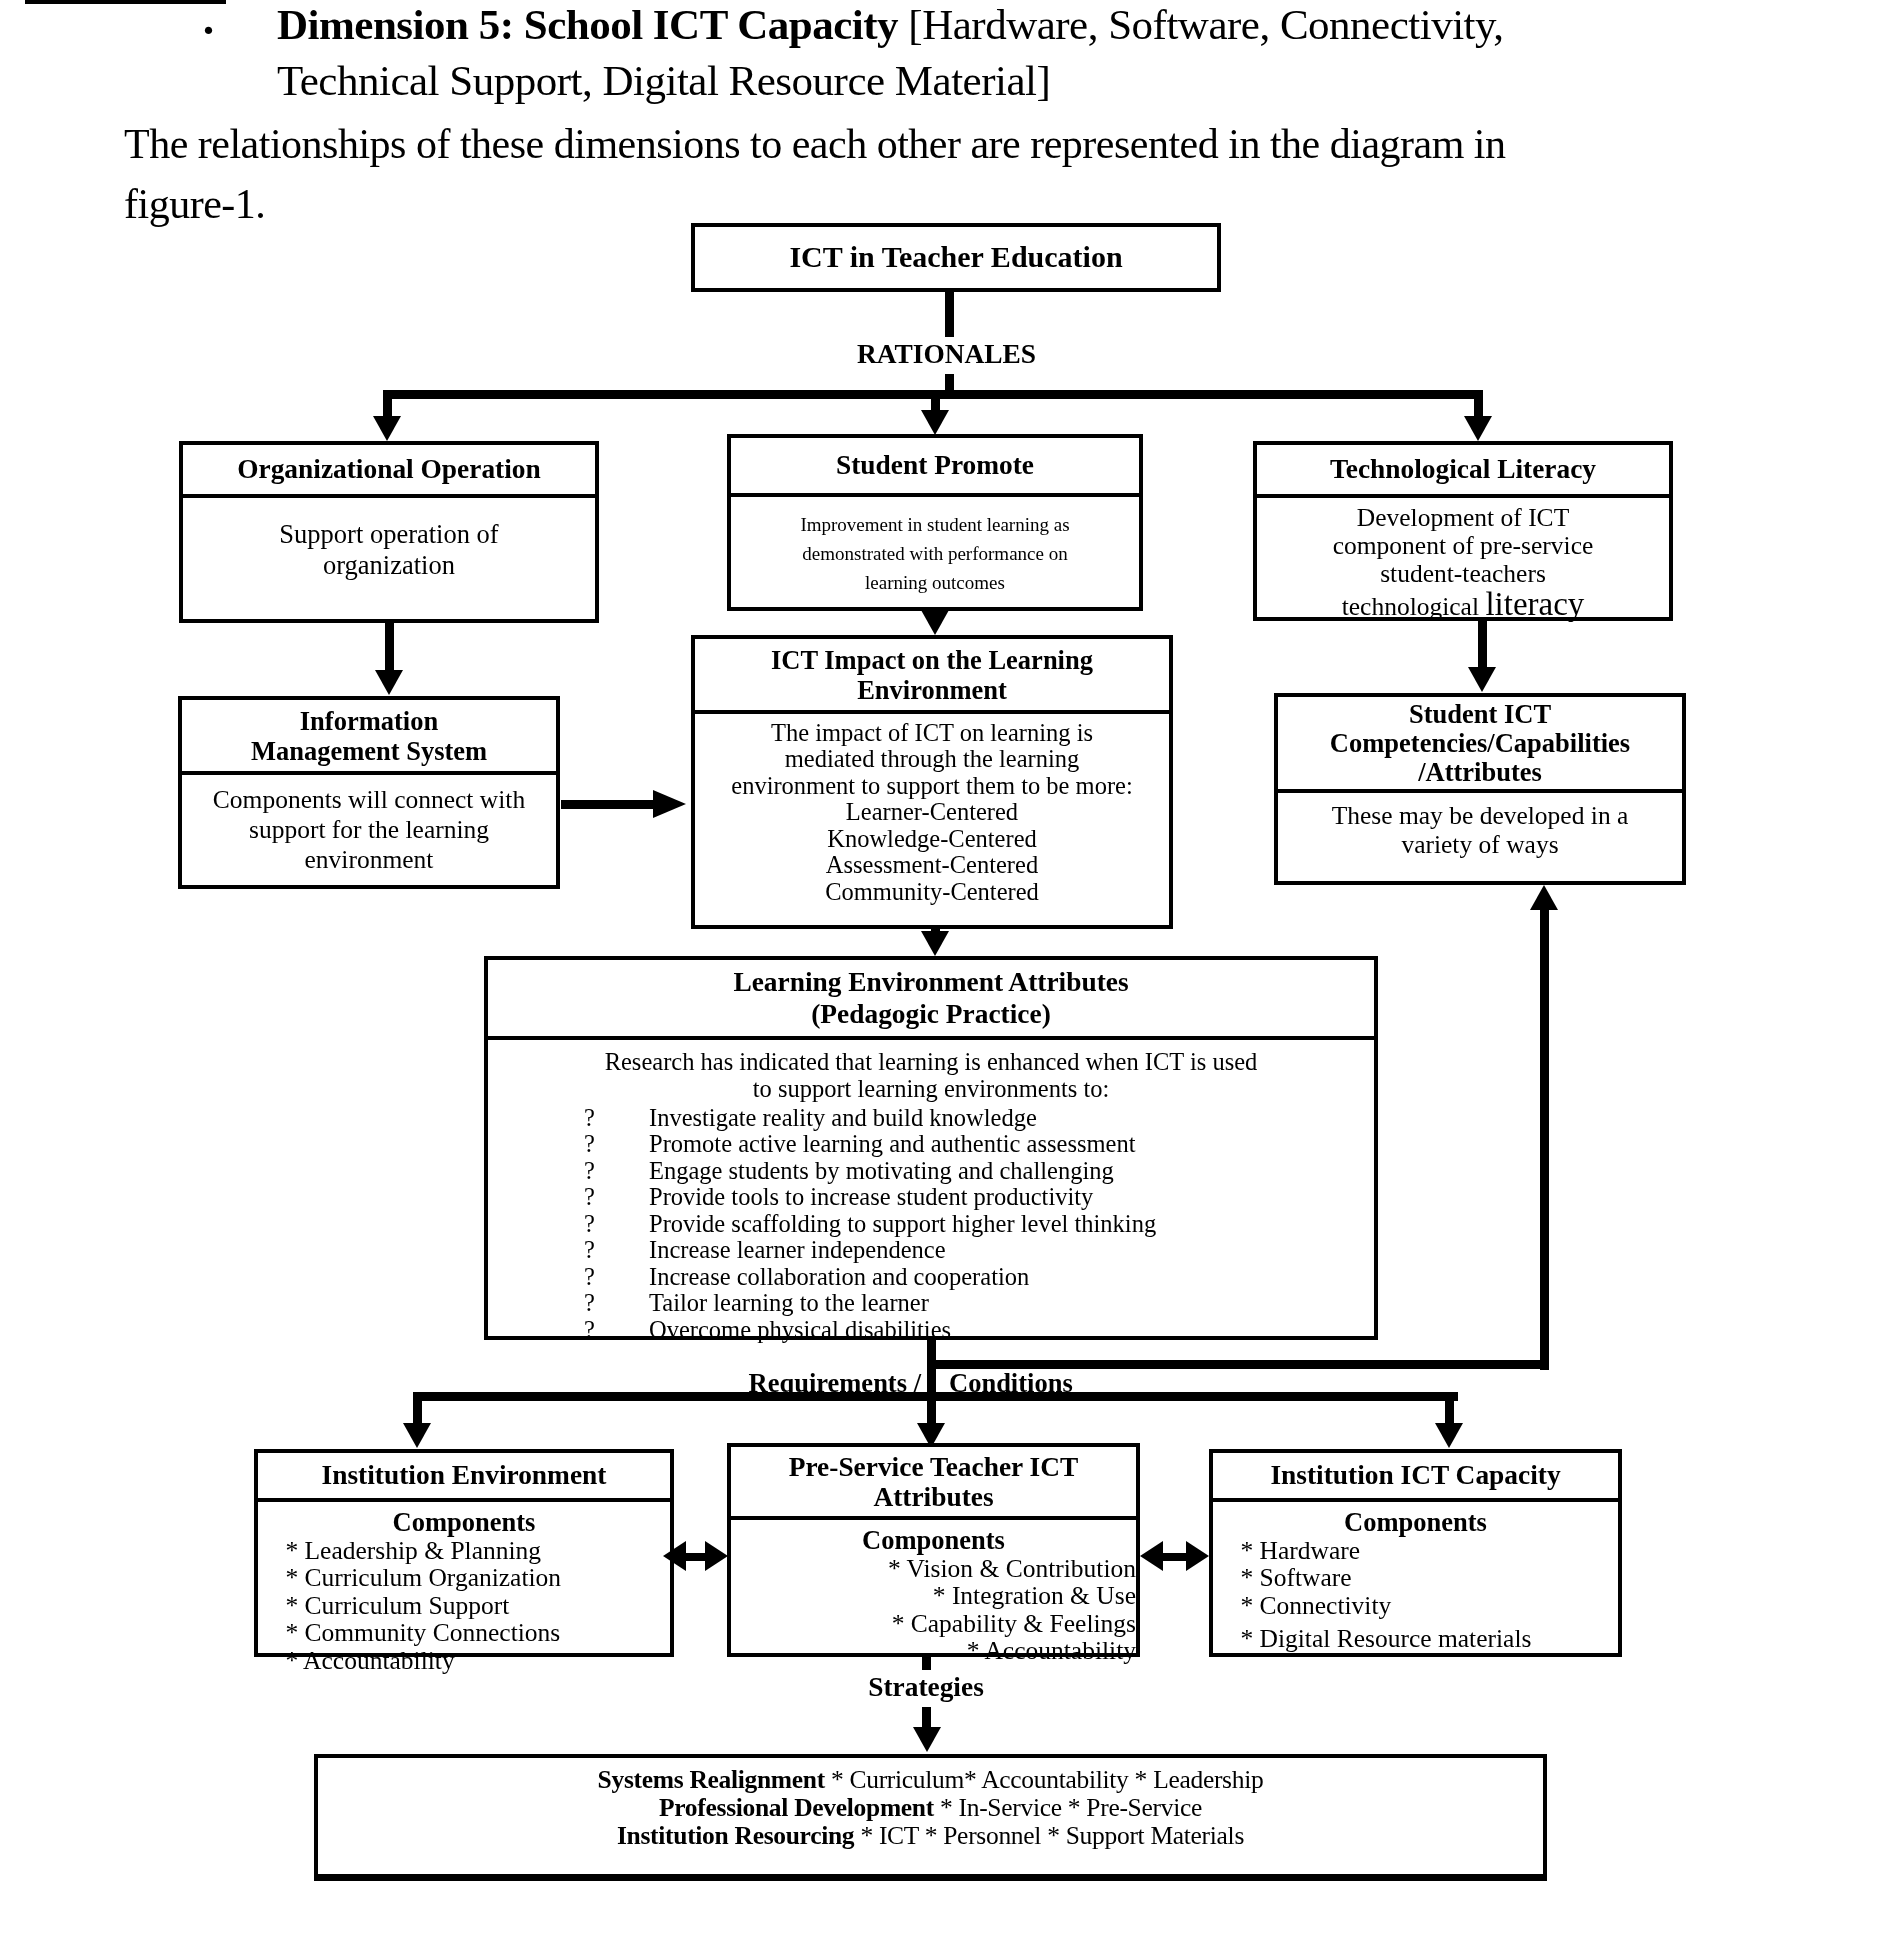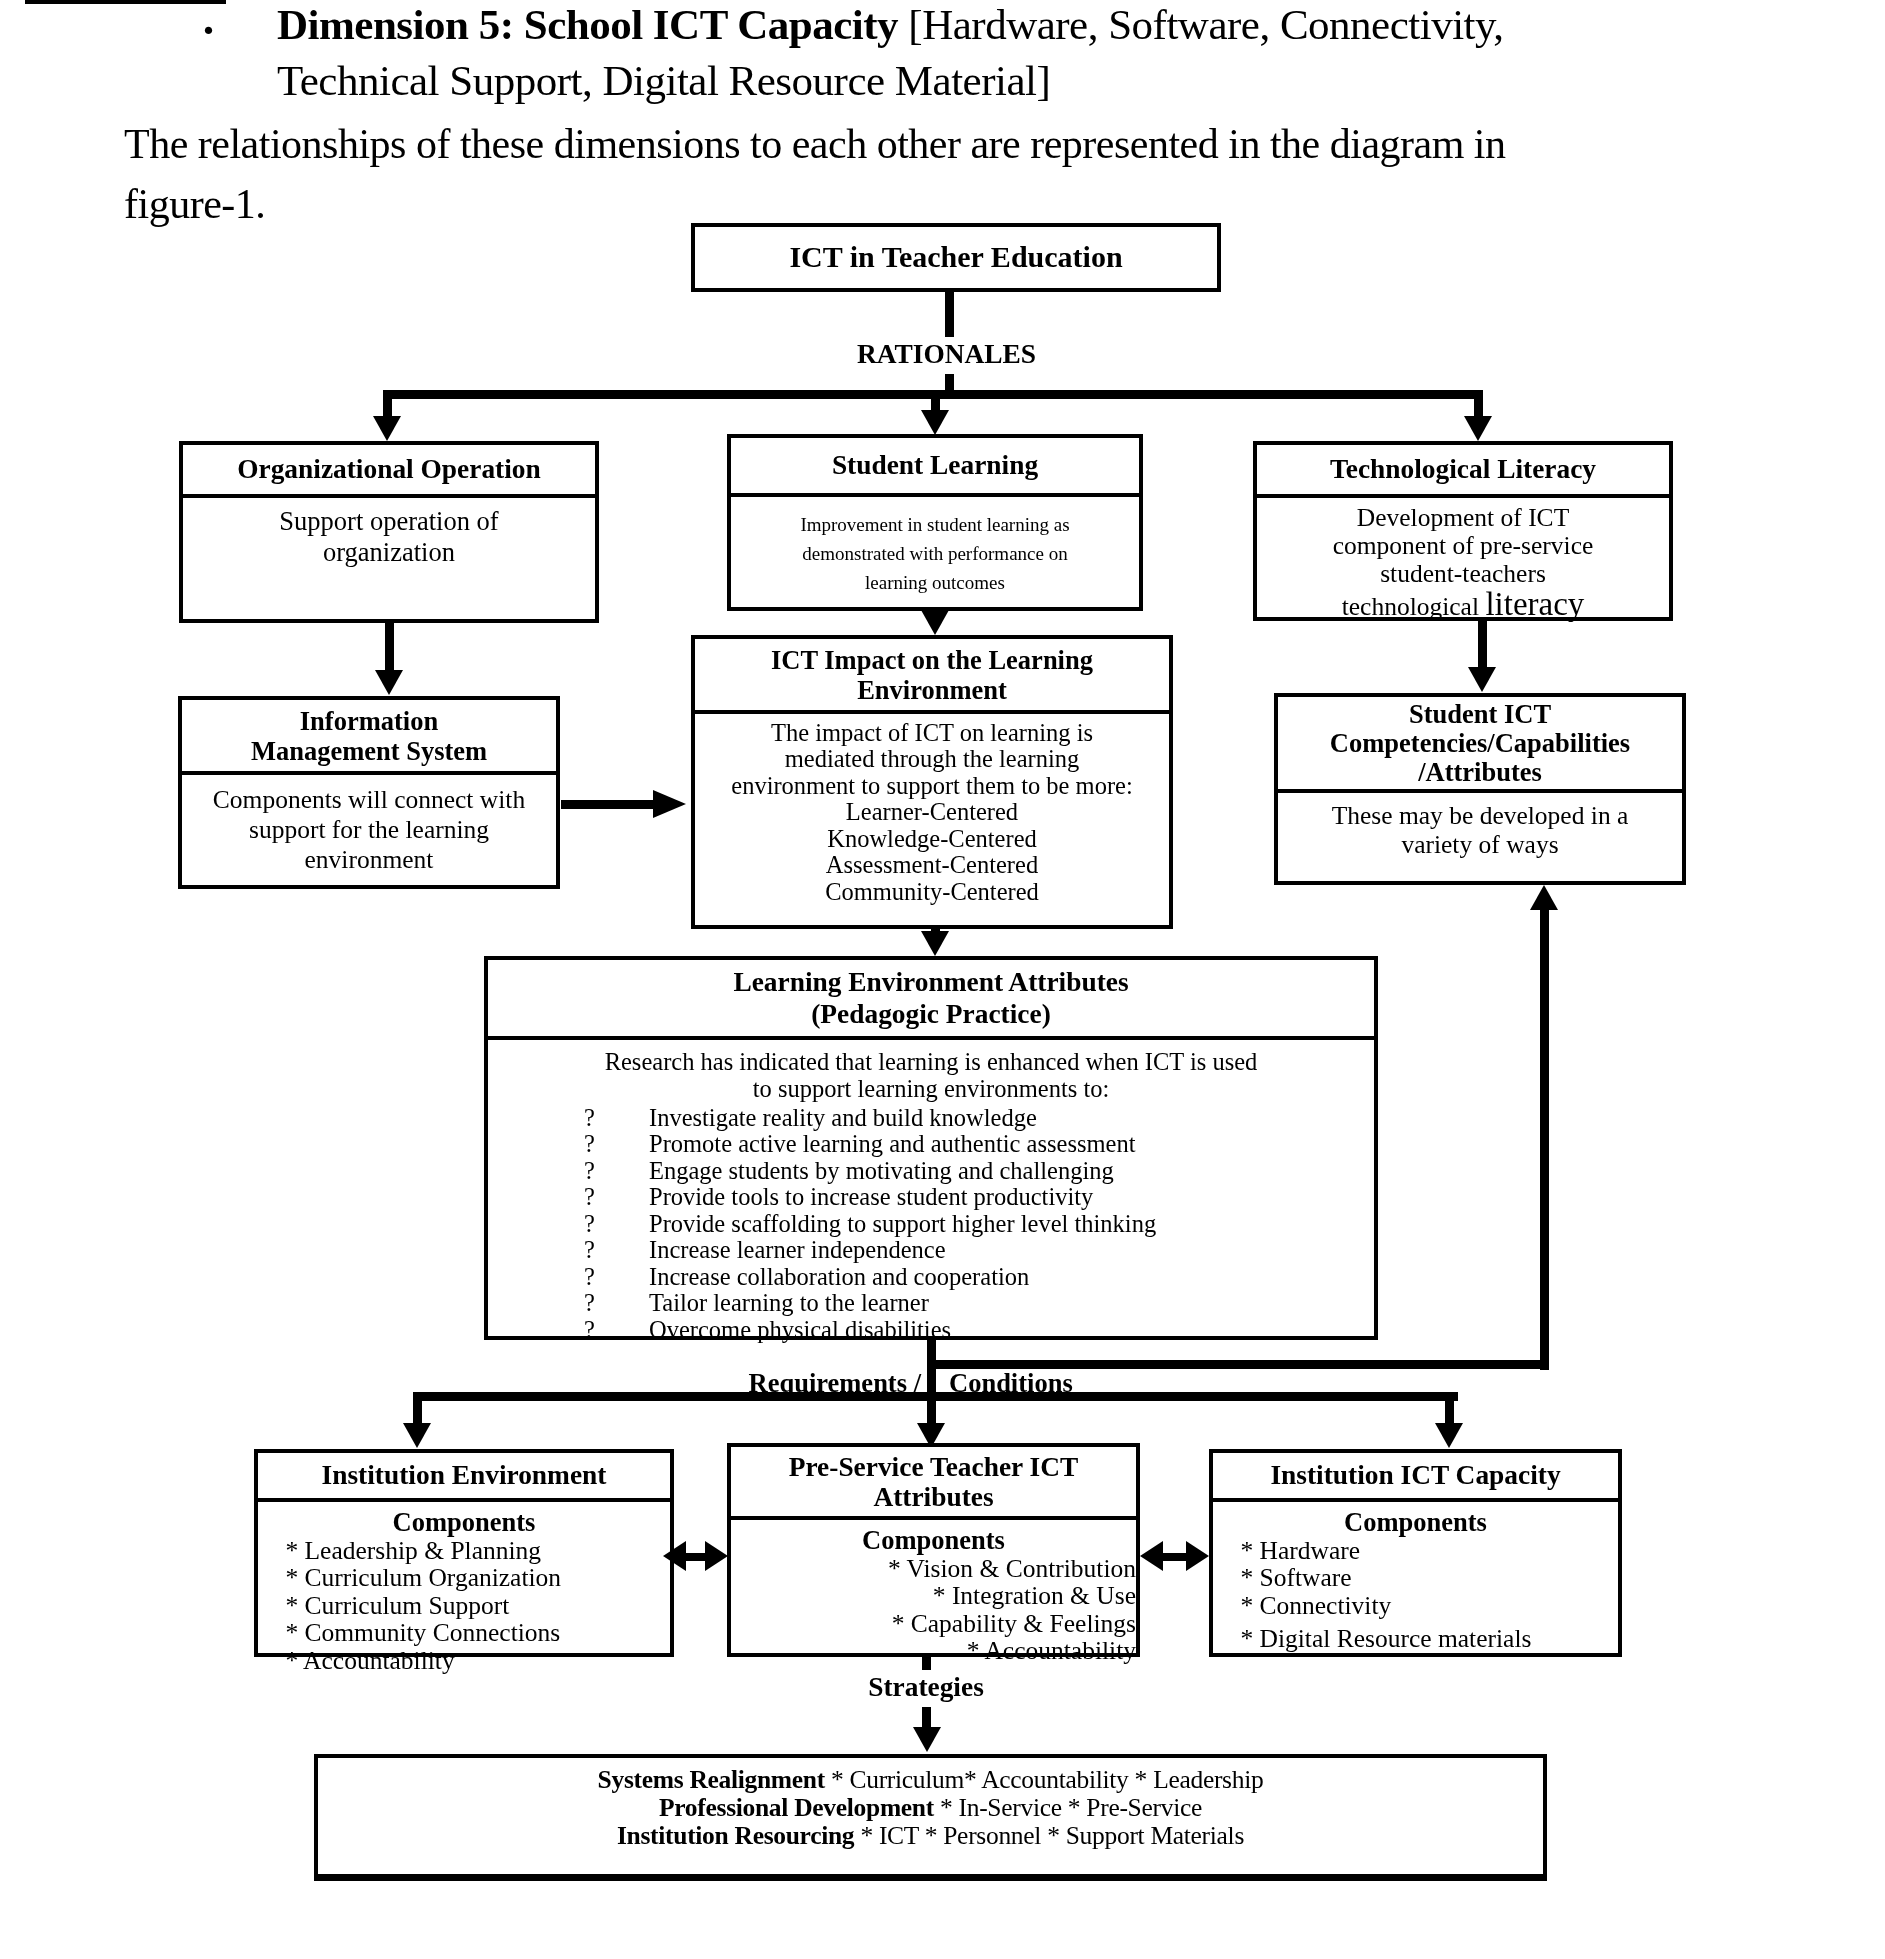--- a/index.html
+++ b/index.html
@@ -63,27 +63,27 @@
   <div class="hl" style="left:383px;top:390px;width:1100px;"></div>
   <div class="vl" style="left:383px;top:390px;height:29px;"></div>
   <div class="ah down" style="left:373px;top:416px;"></div>
   <div class="vl" style="left:931px;top:390px;height:21.6px;"></div>
   <div class="ah down" style="left:921px;top:410px;"></div>
   <div class="vl" style="left:1474px;top:390px;height:29px;"></div>
   <div class="ah down" style="left:1464px;top:416px;"></div>
 
   <div class="box" style="left:179px;top:441px;width:420px;height:182px;">
     <div class="hd" style="height:49px;font-size:27.4px;">Organizational Operation</div>
-    <div style="padding-top:8px;font-size:26.5px;line-height:31px;">
+    <div style="padding-top:21px;font-size:26.5px;line-height:31px;">
       <div style="width:294px;margin:0 auto;">Support operation of organization</div>
     </div>
   </div>
 
   <div class="box" style="left:727px;top:434px;width:416px;height:177px;">
-    <div class="hd" style="height:55px;font-size:27.4px;">Student Learning</div>
+    <div class="hd" style="height:55px;font-size:27.4px;">Student Promote</div>
     <div style="padding-top:13px;font-size:19px;line-height:29px;">
       <div style="width:323px;margin:0 auto;">Improvement in student learning as demonstrated with performance on learning outcomes</div>
     </div>
   </div>
 
   <div class="box" style="left:1253px;top:441px;width:420px;height:180px;">
     <div class="hd" style="height:49px;font-size:27.4px;">Technological Literacy</div>
     <div style="padding-top:5.9px;font-size:25.5px;line-height:28px;">
       <div style="width:323px;margin:0 auto;">Development of ICT component of pre-service student-teachers</div>
       <div style="margin-top:2px;">

